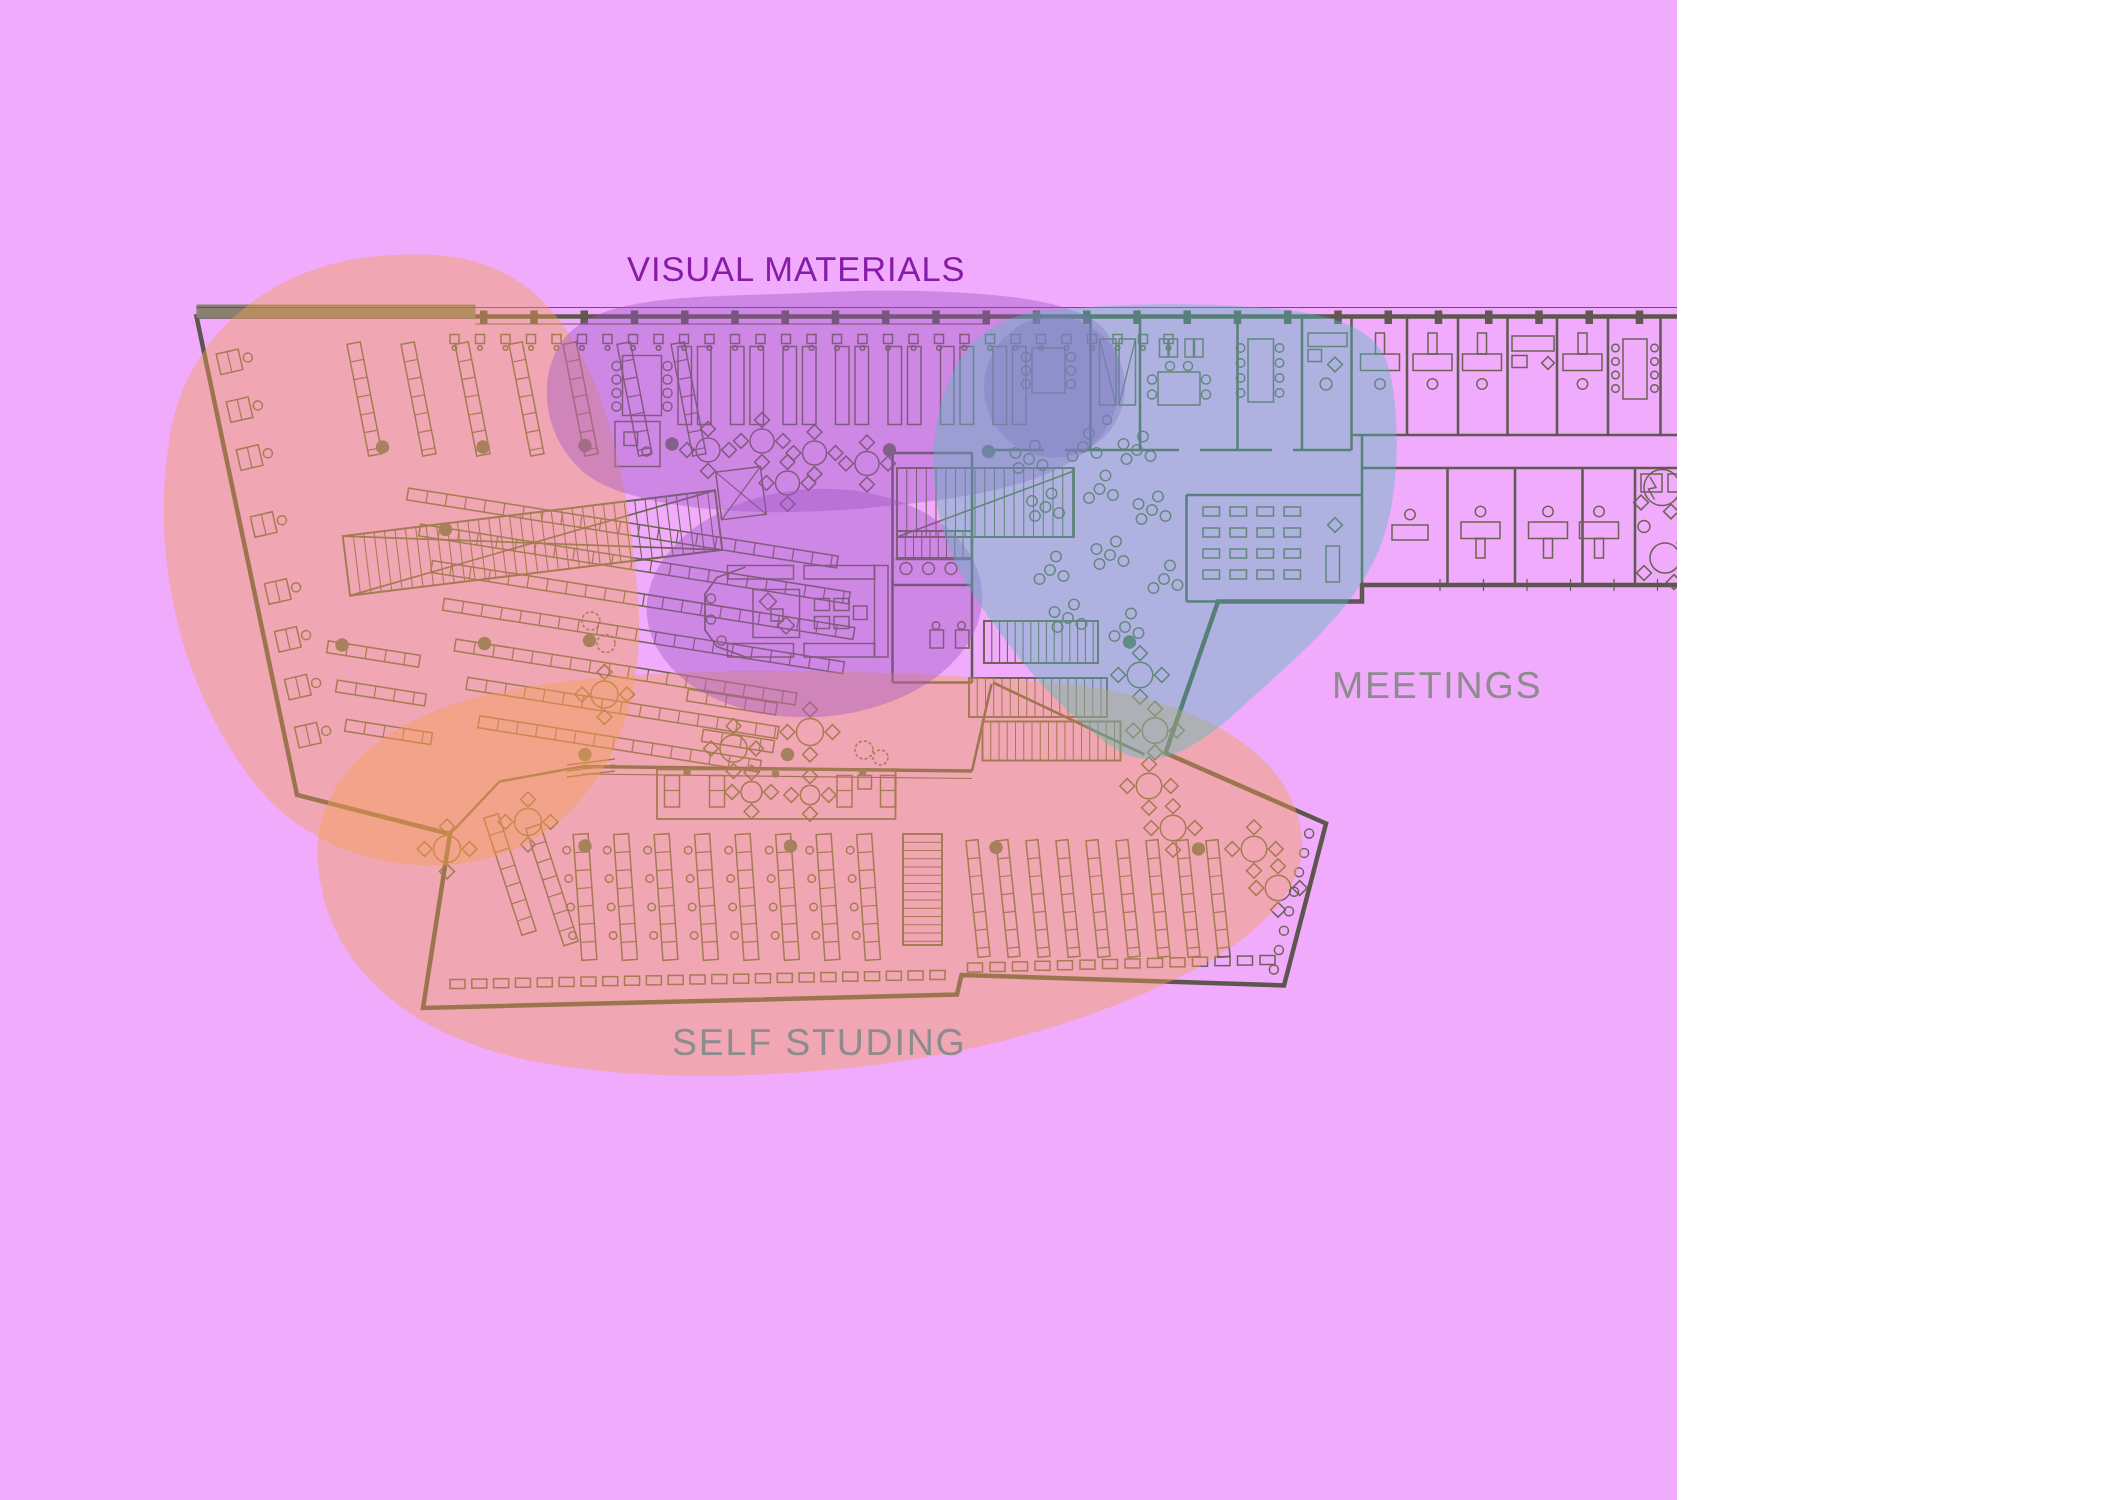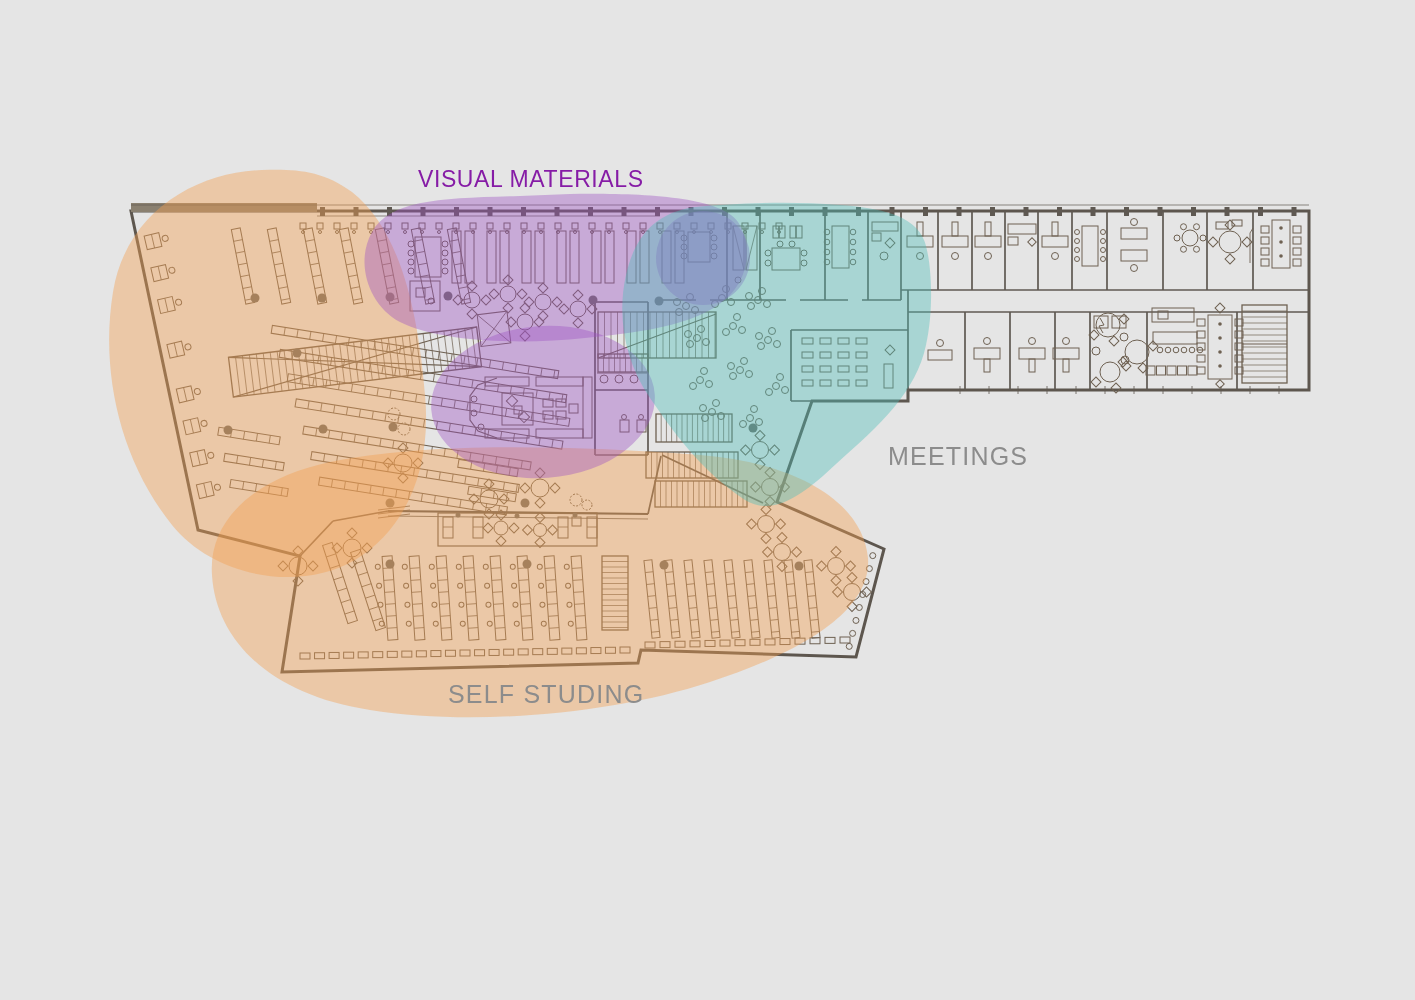--- a/index.html
+++ b/index.html
@@ -1,16 +1,16 @@
 <!DOCTYPE html>
 <html><head>
 <meta charset="utf-8">
 <style>
   html,body{margin:0;padding:0;background:#ffffff;}
-  .stage{position:relative;width:1415px;height:1000px;background:#e5e5e5;overflow:hidden;}
+  .stage{position:relative;width:1118px;height:1000px;background:#f0abfc;overflow:hidden;}
   svg{display:block;}
   .lbl{font-family:"Liberation Sans",sans-serif;font-size:25px;letter-spacing:1.2px;}
   .lbl-vm{font-family:"Liberation Sans",sans-serif;font-size:23px;letter-spacing:0.6px;}
 </style>
 </head>
 <body>
 
 <div class="stage">
 <svg id="plan-svg" viewBox="0 0 1415 1000" width="1415" height="1000">
 

